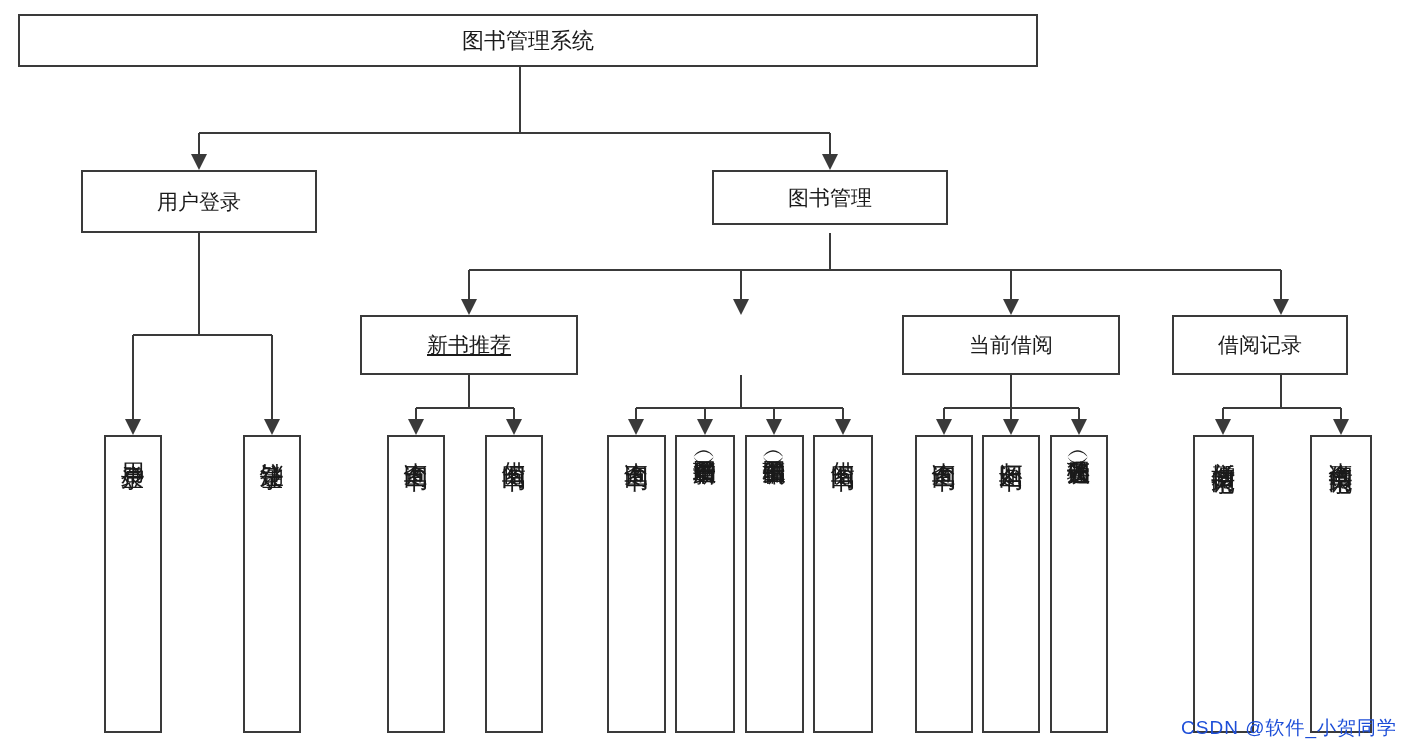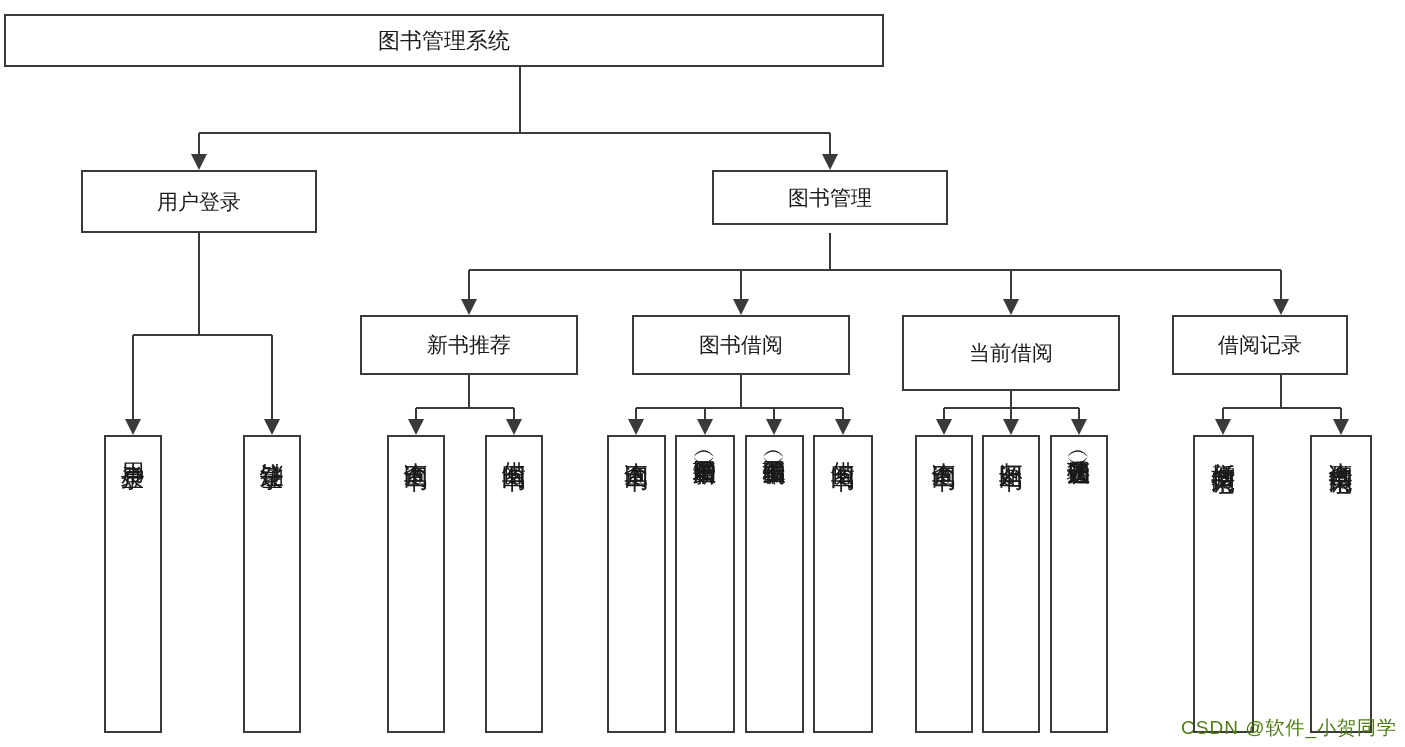--- a/index.html
+++ b/index.html
@@ -61,21 +61,21 @@
     letter-spacing: 0px;
   }
   .node-label {
     white-space: nowrap;
   }
   #watermark {
     position: absolute;
     right: 8px;
     bottom: 6px;
     font-size: 19px;
-    color: #4d7c0f;
+    color: #1d4ed8;
     letter-spacing: 1px;
     white-space: nowrap;
   }
 </style>
 </head>
 <body>
 
 <div id="diagram-root">
 
   <svg id="edge-layer" viewBox="0 0 1405 747" xmlns="http://www.w3.org/2000/svg">
@@ -126,38 +126,35 @@
       <line x1="1079" y1="408" x2="1079" y2="421" stroke="#3a3a3a" stroke-width="2.6" shape-rendering="crispEdges"></line>
       <polygon points="1071,419 1087,419 1079,435" fill="#3a3a3a"></polygon>
       <line x1="1281" y1="375" x2="1281" y2="408" stroke="#3a3a3a" stroke-width="2.6" shape-rendering="crispEdges"></line>
       <line x1="1223" y1="408" x2="1341" y2="408" stroke="#3a3a3a" stroke-width="2.6" shape-rendering="crispEdges"></line>
       <line x1="1223" y1="408" x2="1223" y2="421" stroke="#3a3a3a" stroke-width="2.6" shape-rendering="crispEdges"></line>
       <polygon points="1215,419 1231,419 1223,435" fill="#3a3a3a"></polygon>
       <line x1="1341" y1="408" x2="1341" y2="421" stroke="#3a3a3a" stroke-width="2.6" shape-rendering="crispEdges"></line>
       <polygon points="1333,419 1349,419 1341,435" fill="#3a3a3a"></polygon>
     </svg>
 
-  <div class="node root-node" style="left: 4px; top: 14px; width: 880px; height: 53px;">
+  <div class="node root-node" style="left: 18px; top: 14px; width: 1020px; height: 53px;">
     <span class="node-label">图书管理系统</span>
   </div>
 
   <div class="node branch-node" style="left: 81px; top: 170px; width: 236px; height: 63px;">
     <span class="node-label">用户登录</span>
   </div>
   <div class="node branch-node" style="left: 712px; top: 170px; width: 236px; height: 55px;">
     <span class="node-label">图书管理</span>
   </div>
 
-  <div class="node branch-node" style="left: 360px; top: 315px; width: 218px; height: 60px;">
+  <div class="node branch-node" style="left: 360px; top: 315px; width: 218px; height: 60px; text-decoration: underline;">
     <span class="node-label">新书推荐</span>
   </div>
-  <div class="node branch-node" style="left: 632px; top: 315px; width: 218px; height: 60px;">
-    <span class="node-label">图书借阅</span>
-  </div>
-  <div class="node branch-node" style="left: 902px; top: 315px; width: 218px; height: 76px;">
+  <div class="node branch-node" style="left: 902px; top: 315px; width: 218px; height: 60px;">
     <span class="node-label">当前借阅</span>
   </div>
   <div class="node branch-node" style="left: 1172px; top: 315px; width: 176px; height: 60px;">
     <span class="node-label">借阅记录</span>
   </div>
 
   <div class="node leaf-node" style="left: 104px; top: 435px; width: 58px; height: 298px;">
     <span class="leaf-label">用户登录</span>
   </div>
   <div class="node leaf-node" style="left: 243px; top: 435px; width: 58px; height: 298px;">

